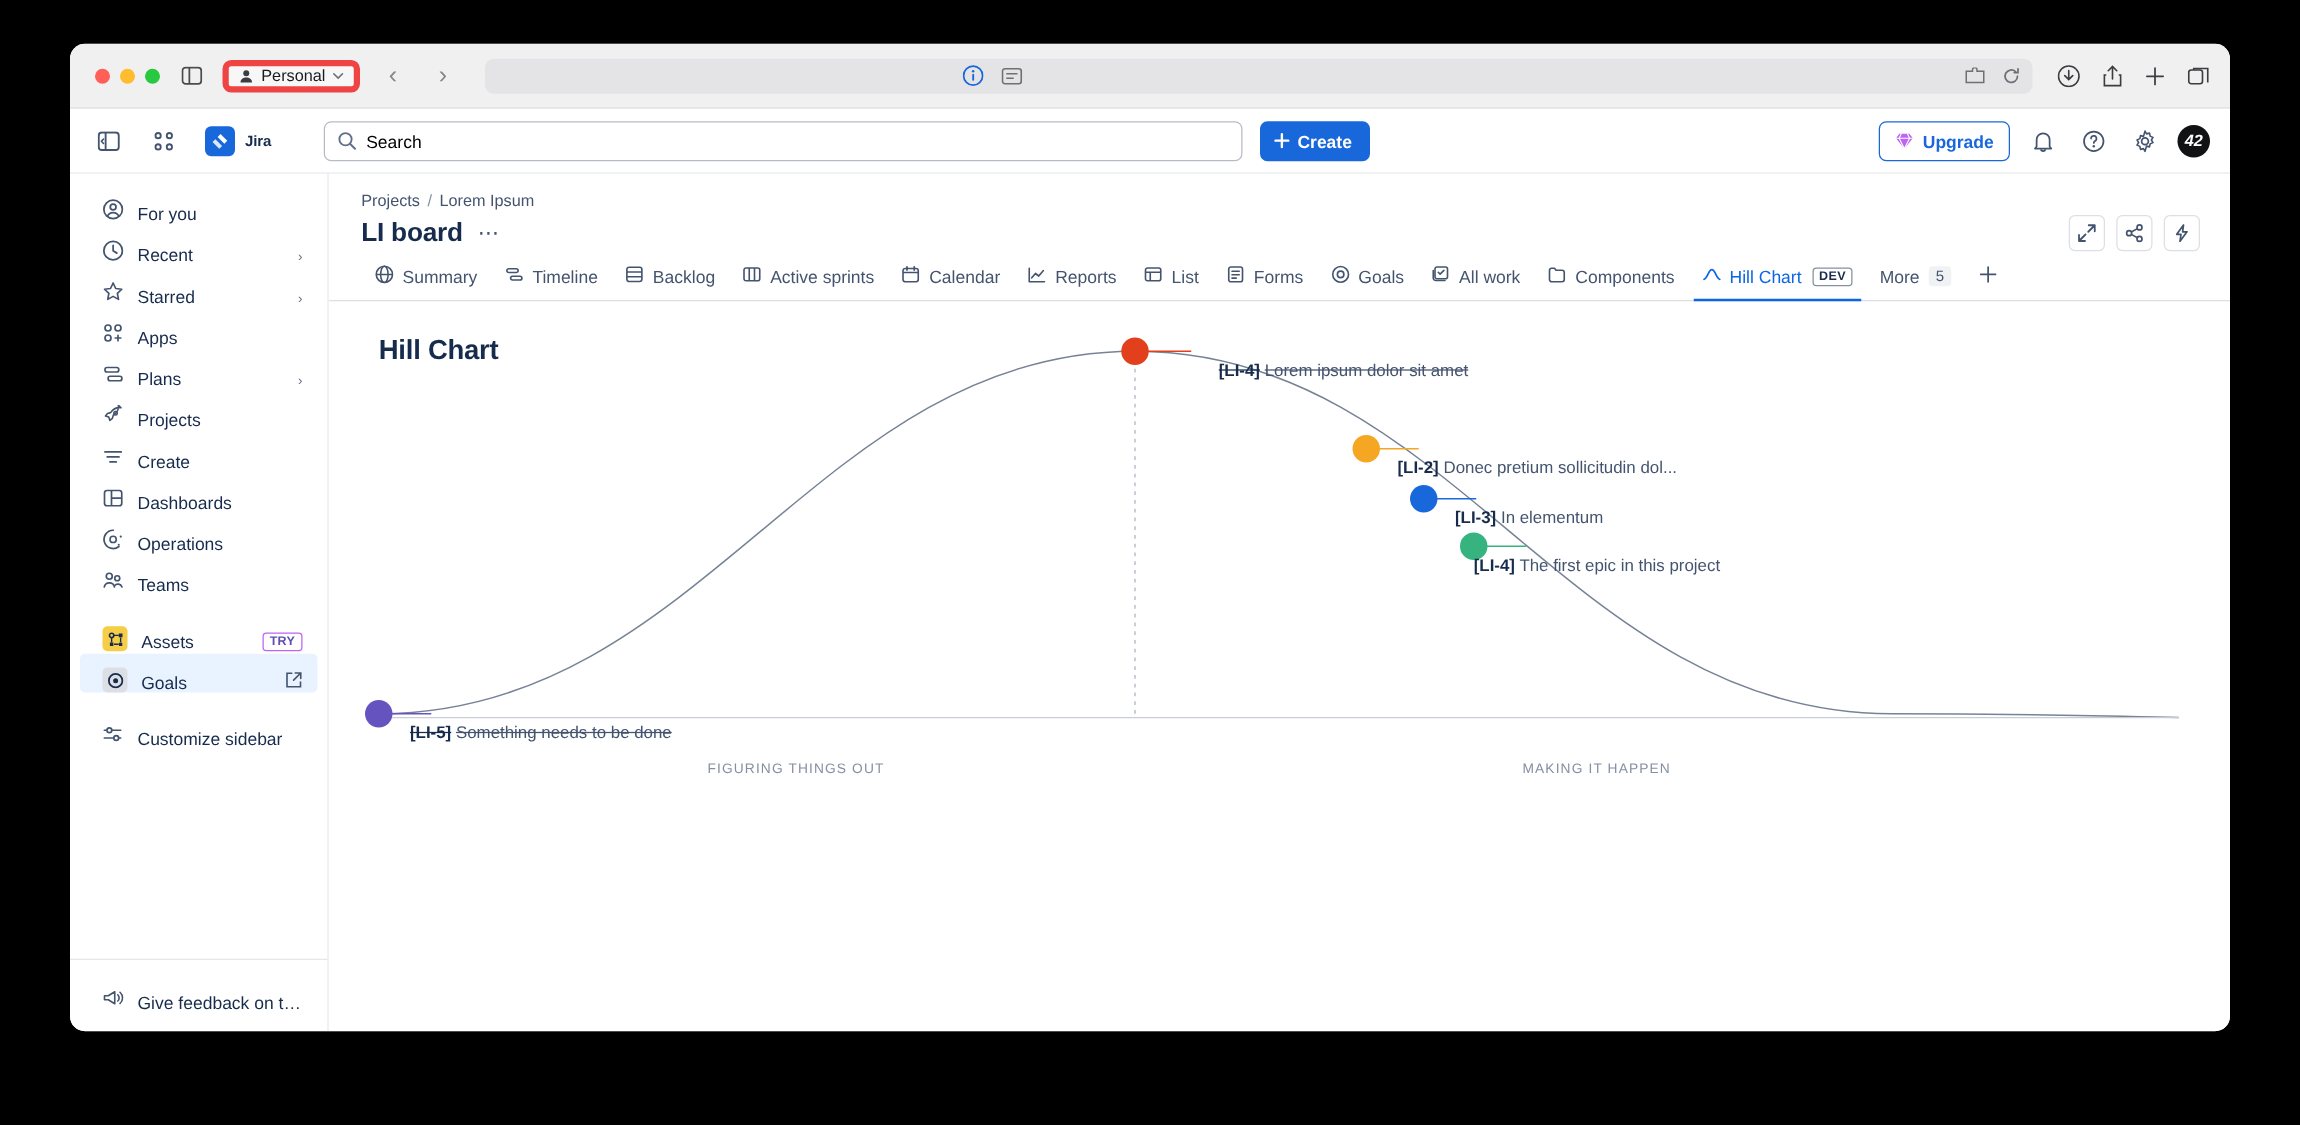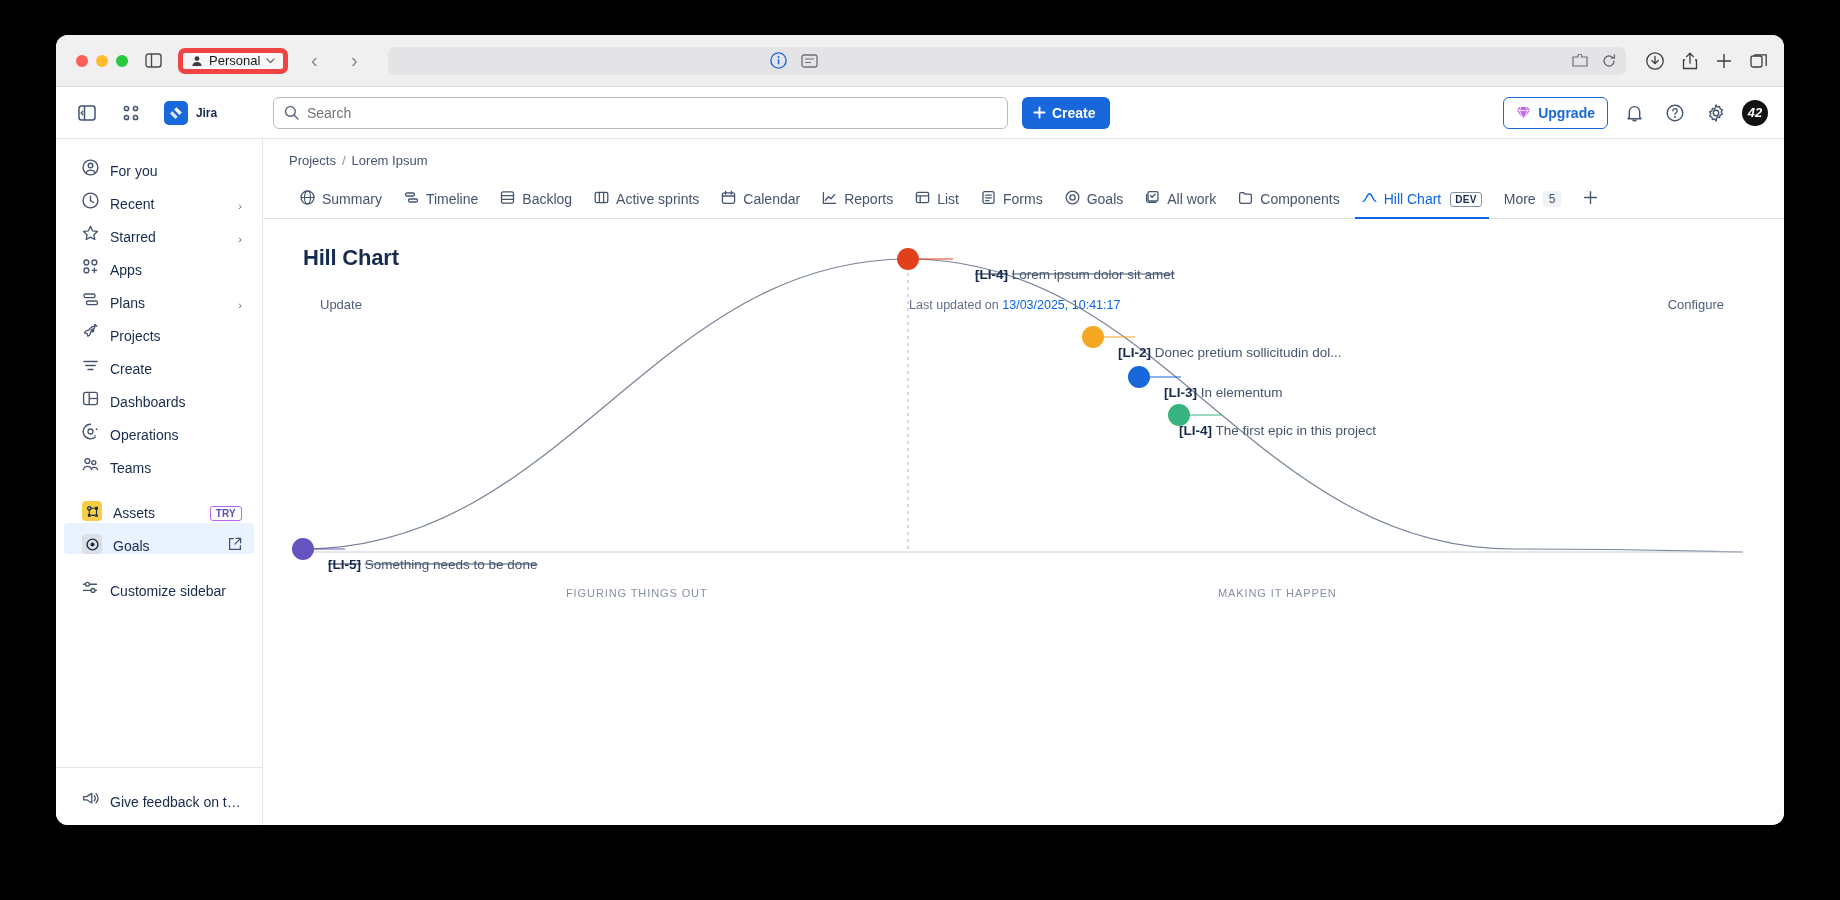--- a/index.html
+++ b/index.html
@@ -48,22 +48,22 @@
   }
   .nav-ico-btn { width: 30px; height: 30px; display: flex; align-items: center; justify-content: center; color: #44546f; border-radius: 4px; }
   .jira-brand { display: flex; align-items: center; gap: 8px; margin-left: 4px; }
   .jira-logo {
     width: 24px; height: 24px; border-radius: 5px; background: #1868db;
     display: flex; align-items: center; justify-content: center;
   }
   .jira-name { font-size: 12px; font-weight: 600; color: #172b4d; letter-spacing: -0.1px; }
   .search-box {
     width: 735px; height: 32px; border: 1px solid #b7bcc4; border-radius: 6px;
-    display: flex; align-items: center; gap: 8px; padding: 0 10px; margin-left: 42px;
-    color: #737373; font-size: 14px;
+    display: flex; align-items: center; gap: 8px; padding: 0 10px; margin-left: 28px;
+    color: #000000; font-size: 14px;
   }
   .create-btn {
     background: #1868db; color: #ffffff; height: 32px; border-radius: 6px;
     display: flex; align-items: center; gap: 6px; padding: 0 14px 0 11px;
     font-size: 14px; font-weight: 600; border: none; font-family: inherit;
   }
   .nav-right { margin-left: auto; display: flex; align-items: center; gap: 11px; }
   .upgrade-btn {
     height: 32px; border: 1px solid #1868db; border-radius: 6px; color: #1868db;
     display: flex; align-items: center; gap: 7px; padding: 0 12px;
@@ -111,21 +111,21 @@
   .title-row { display: flex; align-items: center; padding: 4px 24px 0 26px; gap: 10px; }
   .page-title { font-size: 21px; font-weight: 700; color: #172b4d; letter-spacing: -0.2px; }
   .dots-btn { color: #44546f; font-size: 17px; letter-spacing: 1px; padding: 0 2px; }
   .title-actions { margin-left: auto; display: flex; gap: 9px; }
   .sq-btn {
     width: 29px; height: 29px; border: 1px solid #dcdfe4; border-radius: 5px;
     display: flex; align-items: center; justify-content: center; color: #44546f; background: #fff;
   }
   .tabs {
     display: flex; align-items: stretch; gap: 0; padding: 0 24px 0 26px;
-    border-bottom: 1px solid #dcdfe4; margin-top: 22px;
+    border-bottom: 1px solid #dcdfe4; margin-top: 11px;
   }
   .tab {
     display: flex; align-items: center; gap: 7px; padding: 0 11px 10px;
     font-size: 14px; color: #44546f; position: relative; white-space: nowrap;
   }
   .tab.active { color: #0c66e4; font-weight: 500; }
   .tab.active::after {
     content: ""; position: absolute; left: 4px; right: 4px; bottom: -1px; height: 2px; background: #0c66e4;
   }
   .badge-dev {
@@ -440,20 +440,44 @@
       </div>
     </div>
 
     <div class="main">
       <div class="crumbs">
         <span>Projects</span>
         <span class="sep">/</span>
         <span>Lorem Ipsum</span>
       </div>
 
+      <div class="title-row">
+        <span class="page-title">LI board</span>
+        <span class="dots-btn">⋯</span>
+        <div class="title-actions">
+          <div class="sq-btn">
+            <svg width="15" height="15" viewBox="0 0 15 15">
+                <path d="M9 1.2h4.8V6M13.6 1.4L8.6 6.4M6 13.8H1.2V9M1.4 13.6l5-5" fill="none" stroke="currentColor" stroke-width="1.45" stroke-linecap="round" stroke-linejoin="round"></path>
+              </svg>
+          </div>
+          <div class="sq-btn">
+            <svg width="15" height="15" viewBox="0 0 15 15">
+                <circle cx="11.6" cy="2.9" r="2" fill="none" stroke="currentColor" stroke-width="1.35"></circle>
+                <circle cx="3.3" cy="7.5" r="2" fill="none" stroke="currentColor" stroke-width="1.35"></circle>
+                <circle cx="11.6" cy="12.1" r="2" fill="none" stroke="currentColor" stroke-width="1.35"></circle>
+                <path d="M5.1 6.6l4.8-2.7M5.1 8.5l4.8 2.7" stroke="currentColor" stroke-width="1.35"></path>
+              </svg>
+          </div>
+          <div class="sq-btn">
+            <svg width="15" height="15" viewBox="0 0 15 15">
+                <path d="M8.8 1L3.4 8.4h3.4L6 14l5.6-7.6H8.1z" fill="none" stroke="currentColor" stroke-width="1.4" stroke-linejoin="round"></path>
+              </svg>
+          </div>
+        </div>
+      </div>
 
       <div class="tabs">
         <div class="tab">
           <span><svg width="15" height="15" viewBox="0 0 15 15">
                 <circle cx="7.5" cy="7.5" r="6.5" fill="none" stroke="currentColor" stroke-width="1.3"></circle>
                 <ellipse cx="7.5" cy="7.5" rx="3" ry="6.5" fill="none" stroke="currentColor" stroke-width="1.2"></ellipse>
                 <path d="M1 7.5h13" stroke="currentColor" stroke-width="1.2"></path>
               </svg></span>
           <span>Summary</span>
         </div>
@@ -542,28 +566,20 @@
         <div class="tab">
           <span><svg width="15" height="15" viewBox="0 0 15 15">
                 <path d="M7.5 1.6v11.8M1.6 7.5h11.8" stroke="currentColor" stroke-width="1.4" stroke-linecap="round"></path>
               </svg></span>
         </div>
       </div>
 
       <div class="hill-wrap">
         <div class="hill-title">Hill Chart</div>
 
-        <div class="hill-head">
-          <span class="link-update">Update</span>
-          <span class="last-updated">
-            <span>Last updated on</span>
-            <span class="ts">13/03/2025, 10:41:17</span>
-          </span>
-          <span class="link-config">Configure</span>
-        </div>
 
         <svg class="svg-area" viewBox="0 0 1521 420" preserveAspectRatio="none">
           <path d="M40 330 C 300 330, 390 40, 645 40 C 900 40, 990 330, 1250 330 C 1370 330, 1420 332, 1480 333" fill="none" stroke="#5e6c84" stroke-width="1.2" opacity=".85"></path>
           <line x1="645" y1="40" x2="645" y2="332" stroke="#b3bac5" stroke-width="1.1" stroke-dasharray="3 4"></line>
           <line x1="40" y1="333" x2="1480" y2="333" stroke="#c9ced6" stroke-width="1"></line>
         </svg>
 
         <svg class="svg-area" viewBox="0 0 1521 420" preserveAspectRatio="none">
           <line x1="645" y1="40" x2="690" y2="40" stroke="#e2401c" stroke-width="1.2"></line>
           <circle cx="645" cy="40" r="11" fill="#e2401c"></circle>

